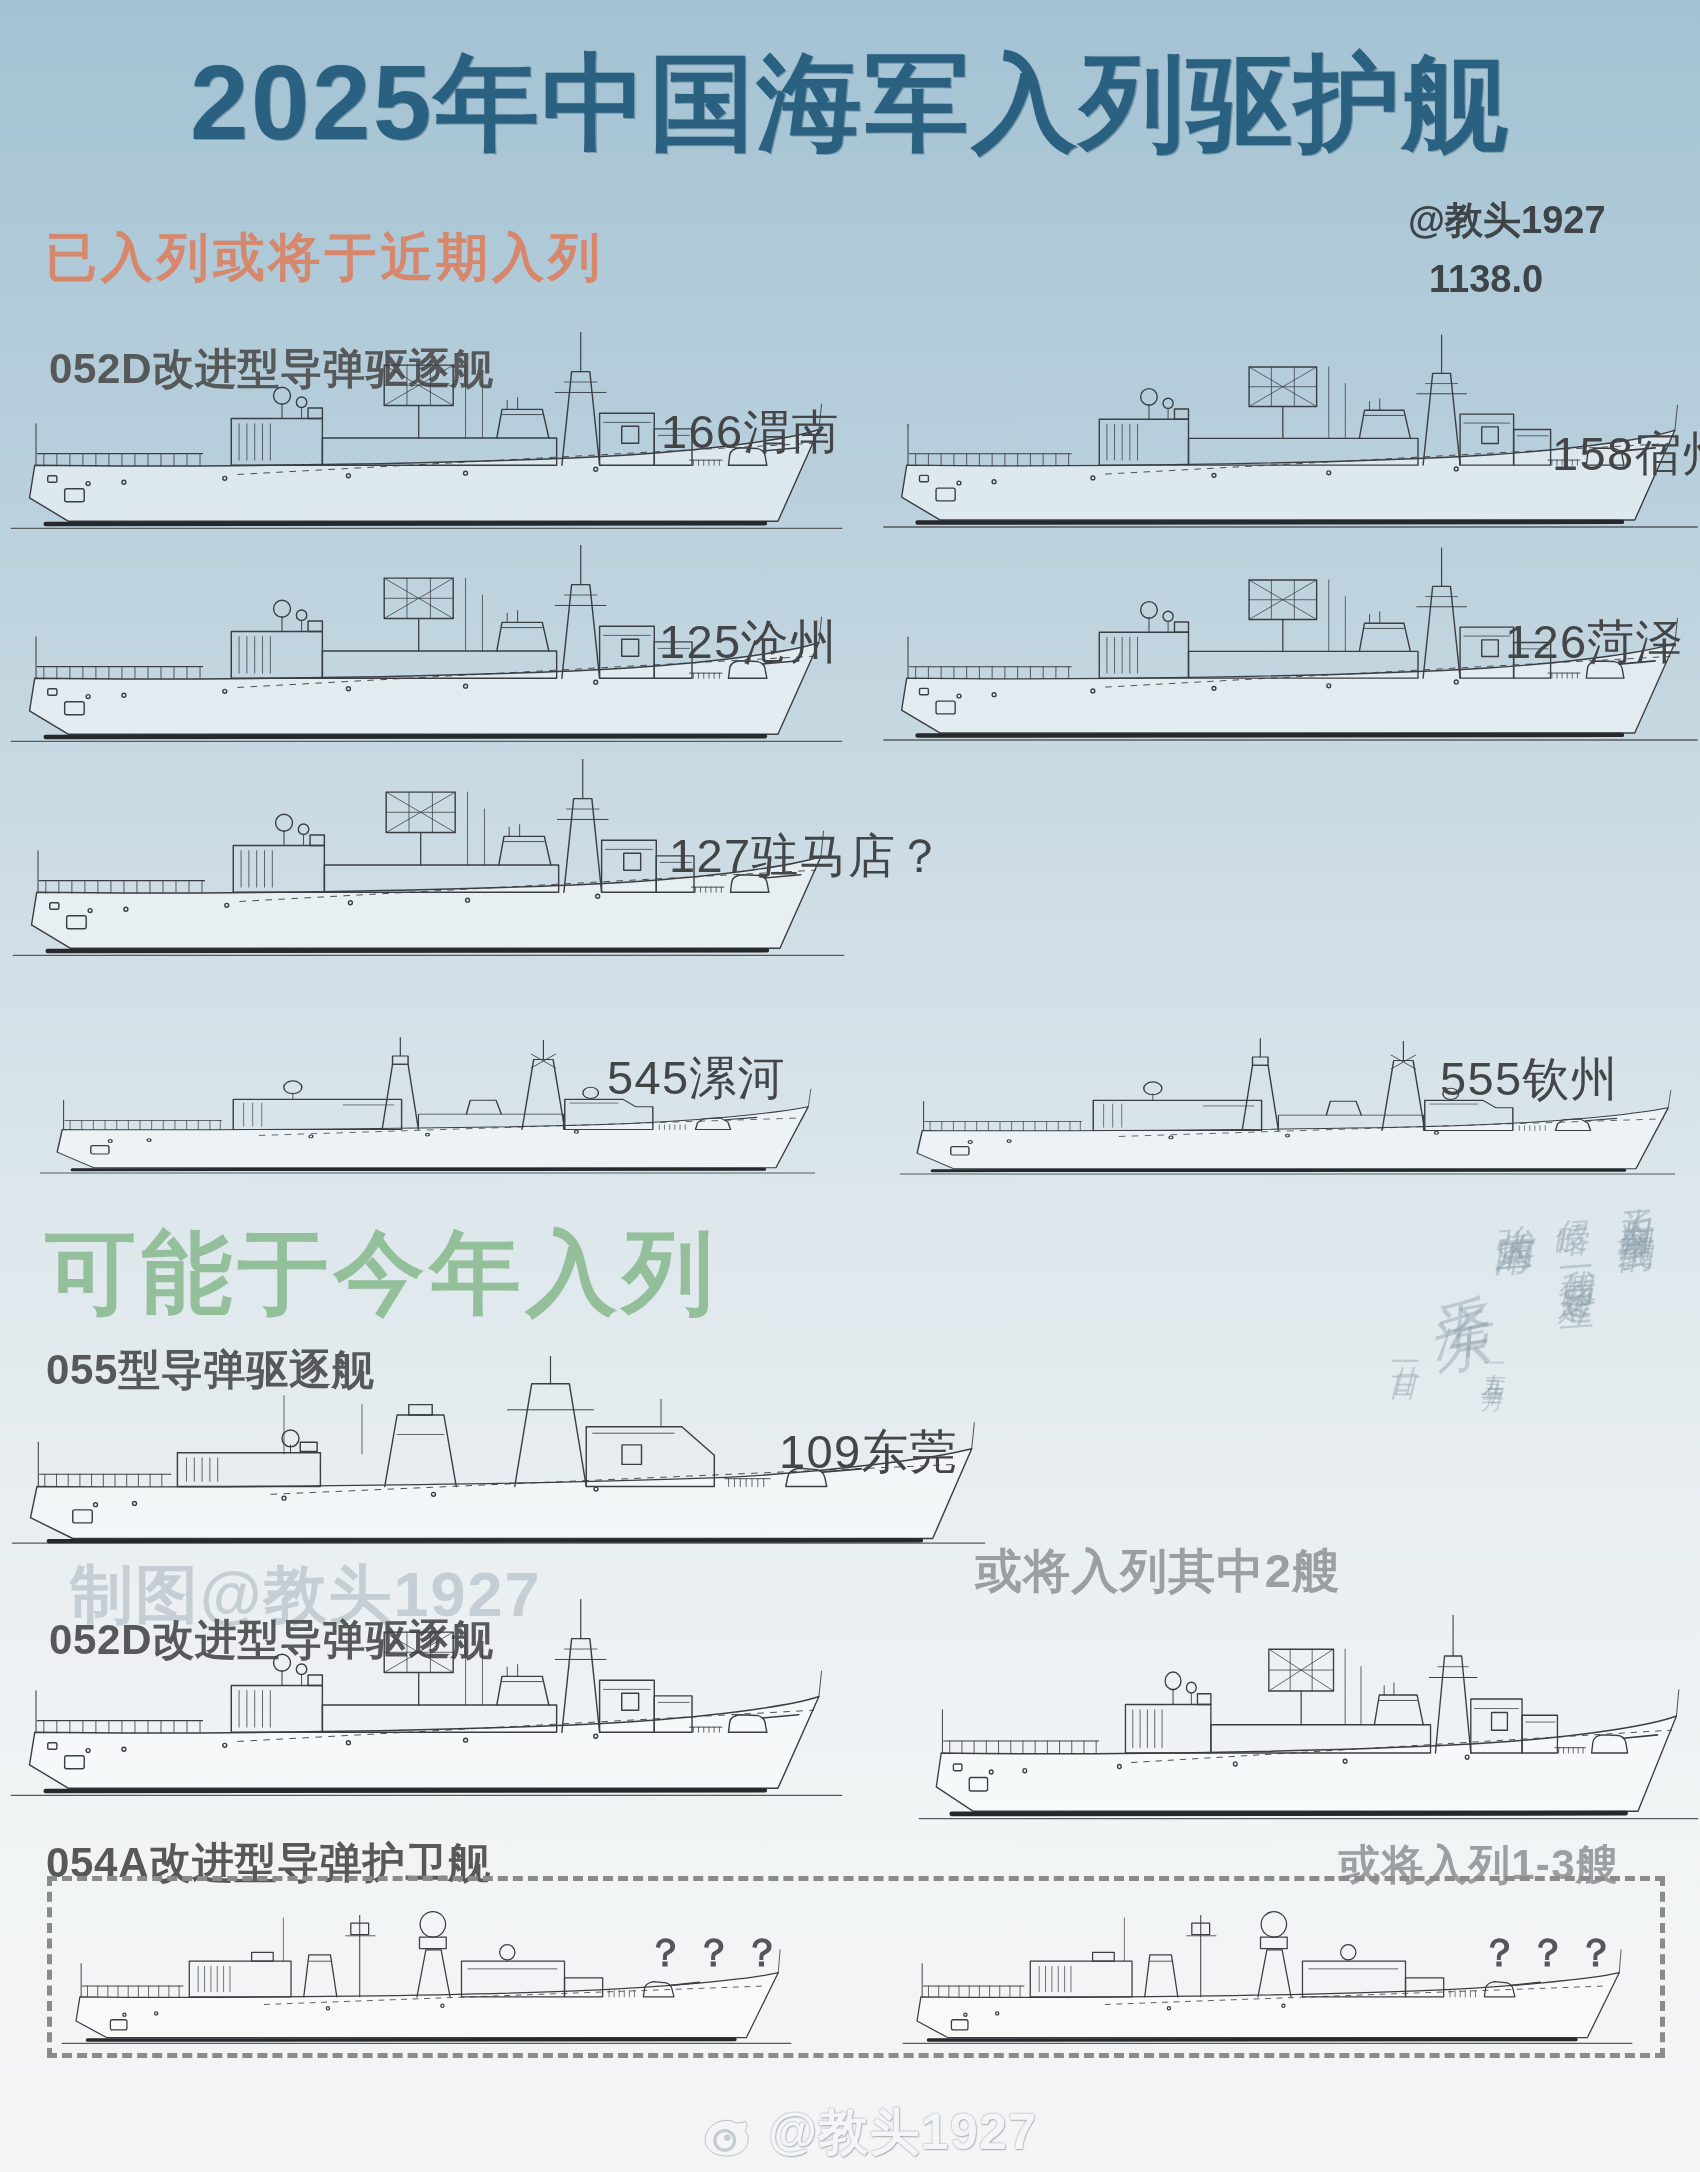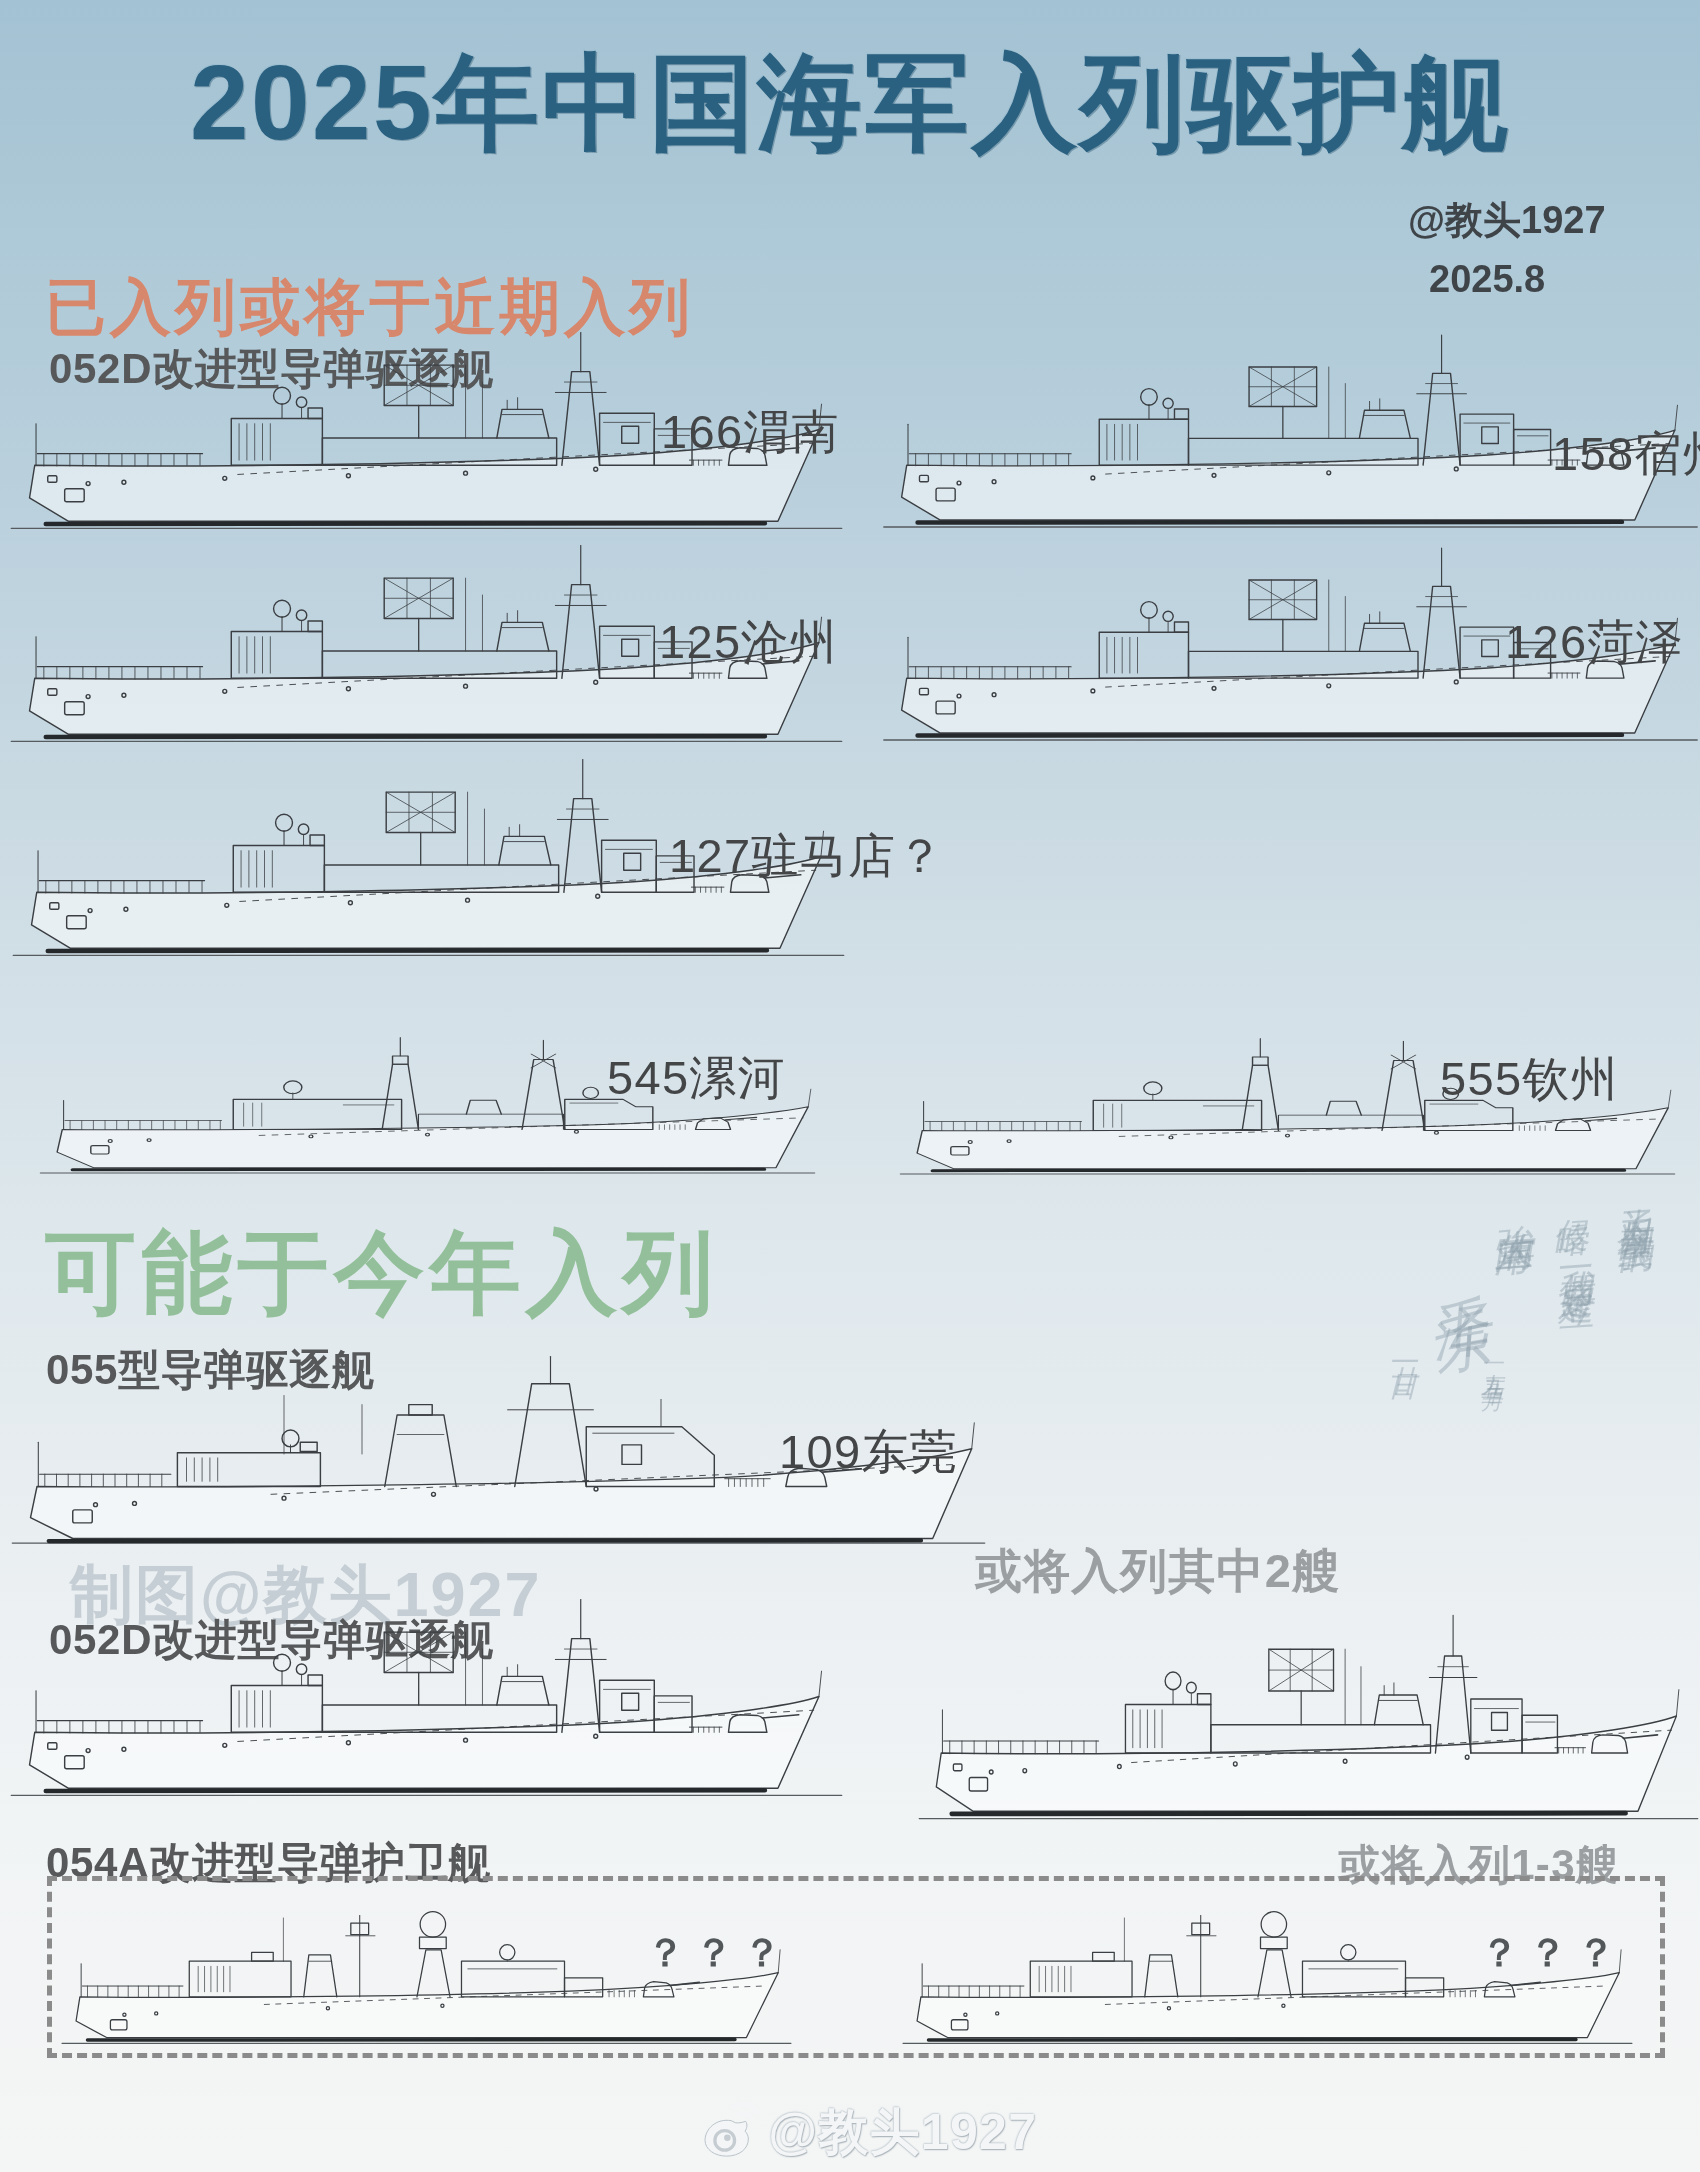--- a/index.html
+++ b/index.html
@@ -8,21 +8,21 @@
     position:relative;width:1700px;height:2172px;overflow:hidden;
     background:linear-gradient(180deg,#a3c2d3 0%,#abc7d6 8%,#bbd1dd 24%,#cddce4 40%,#dde7ec 56%,#e9eef1 70%,#f1f4f5 84%,#f4f5f5 100%);
   }
   .abs{position:absolute;white-space:nowrap;}
   .title{
     font-size:105px;font-weight:800;letter-spacing:2.6px;color:#2a6080;
     text-shadow:1.3px 1.3px 0 rgba(23,70,95,.35), -0.7px -0.7px 0 rgba(120,170,195,.25);
   }
   .credit{font-size:38px;font-weight:700;color:#3f4449;}
   .sec-header{font-family:"Liberation Serif","DejaVu Serif",serif;font-weight:700;}
-  .sec1{font-size:61px;letter-spacing:3.9px;color:#d7876b;margin-top:44px;}
+  .sec1{font-size:52px;letter-spacing:3.9px;color:#d7876b;}
   .sec2{font-size:91px;letter-spacing:5.2px;color:#93c09a;}
   .type-lbl{font-size:42px;font-weight:800;color:#56585a;letter-spacing:0.7px;}
   .ship-name{font-size:47px;font-weight:500;color:#434547;letter-spacing:1.3px;text-align:center;}
   .note{font-weight:800;color:#9b9fa2;letter-spacing:1.3px;}
   .maker-wm{font-size:63px;font-weight:800;color:#c5ced4;letter-spacing:2px;}
   .qbox{
     border:4.6px dashed #b45a26;display:flex;align-items:center;justify-content:center;
     font-size:46px;font-weight:600;color:#4d4e50;letter-spacing:1.3px;
   }
   .bigbox{border:5.9px dashed #8b8b8b;}
@@ -208,21 +208,21 @@
             <circle cx="420" cy="186" r="2.5"></circle>
             <circle cx="600" cy="182" r="2.5"></circle>
           <rect x="78" y="204" width="26" height="16" rx="3"></rect>
         </g>
       </symbol>
     </defs>
   </svg>
 
   <div class="abs title" style="left:50%;top:34px;transform:translateX(-50%);">2025年中国海军入列驱护舰</div>
   <div class="abs credit" style="left:1408px;top:195px;">@教头1927</div>
-  <div class="abs credit" style="left:1429px;top:258px;">2025.8</div>
+  <div class="abs credit" style="left:1429px;top:258px;">1138.0</div>
 
   <div class="abs sec-header sec1" style="left:45px;top:223px;">已入列或将于近期入列</div>
   <div class="abs type-lbl" style="left:49px;top:341px;">052D改进型导弹驱逐舰</div>
 
   <svg class="ship" style="left:9.8px;top:327px;width:833px;height:209px;" viewBox="0 0 1280 320">
       <use href="#sym-052d"></use>
     </svg>
   <div class="abs ship-name" style="left:661px;top:401px;">166渭南</div>
   <svg class="ship" style="left:882px;top:330px;width:817px;height:204px;" viewBox="0 0 1280 320">
       <use href="#sym-052d"></use>

